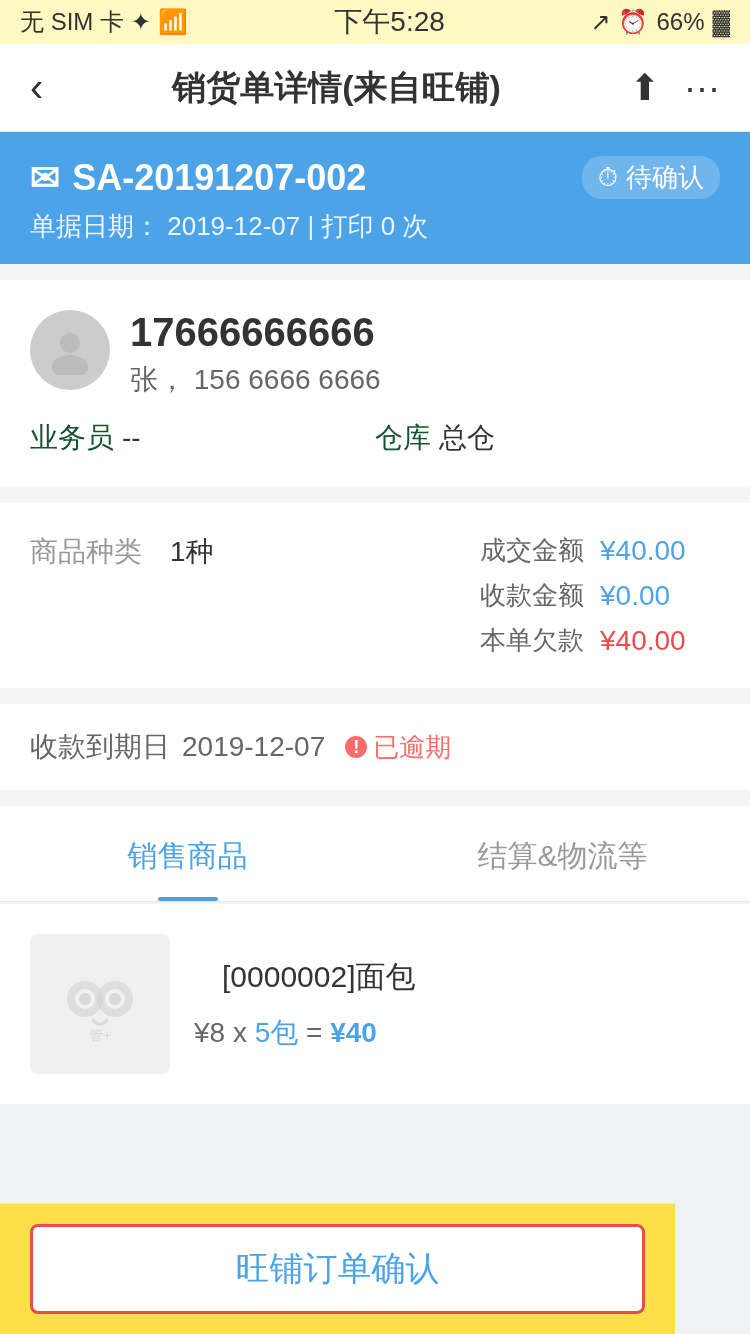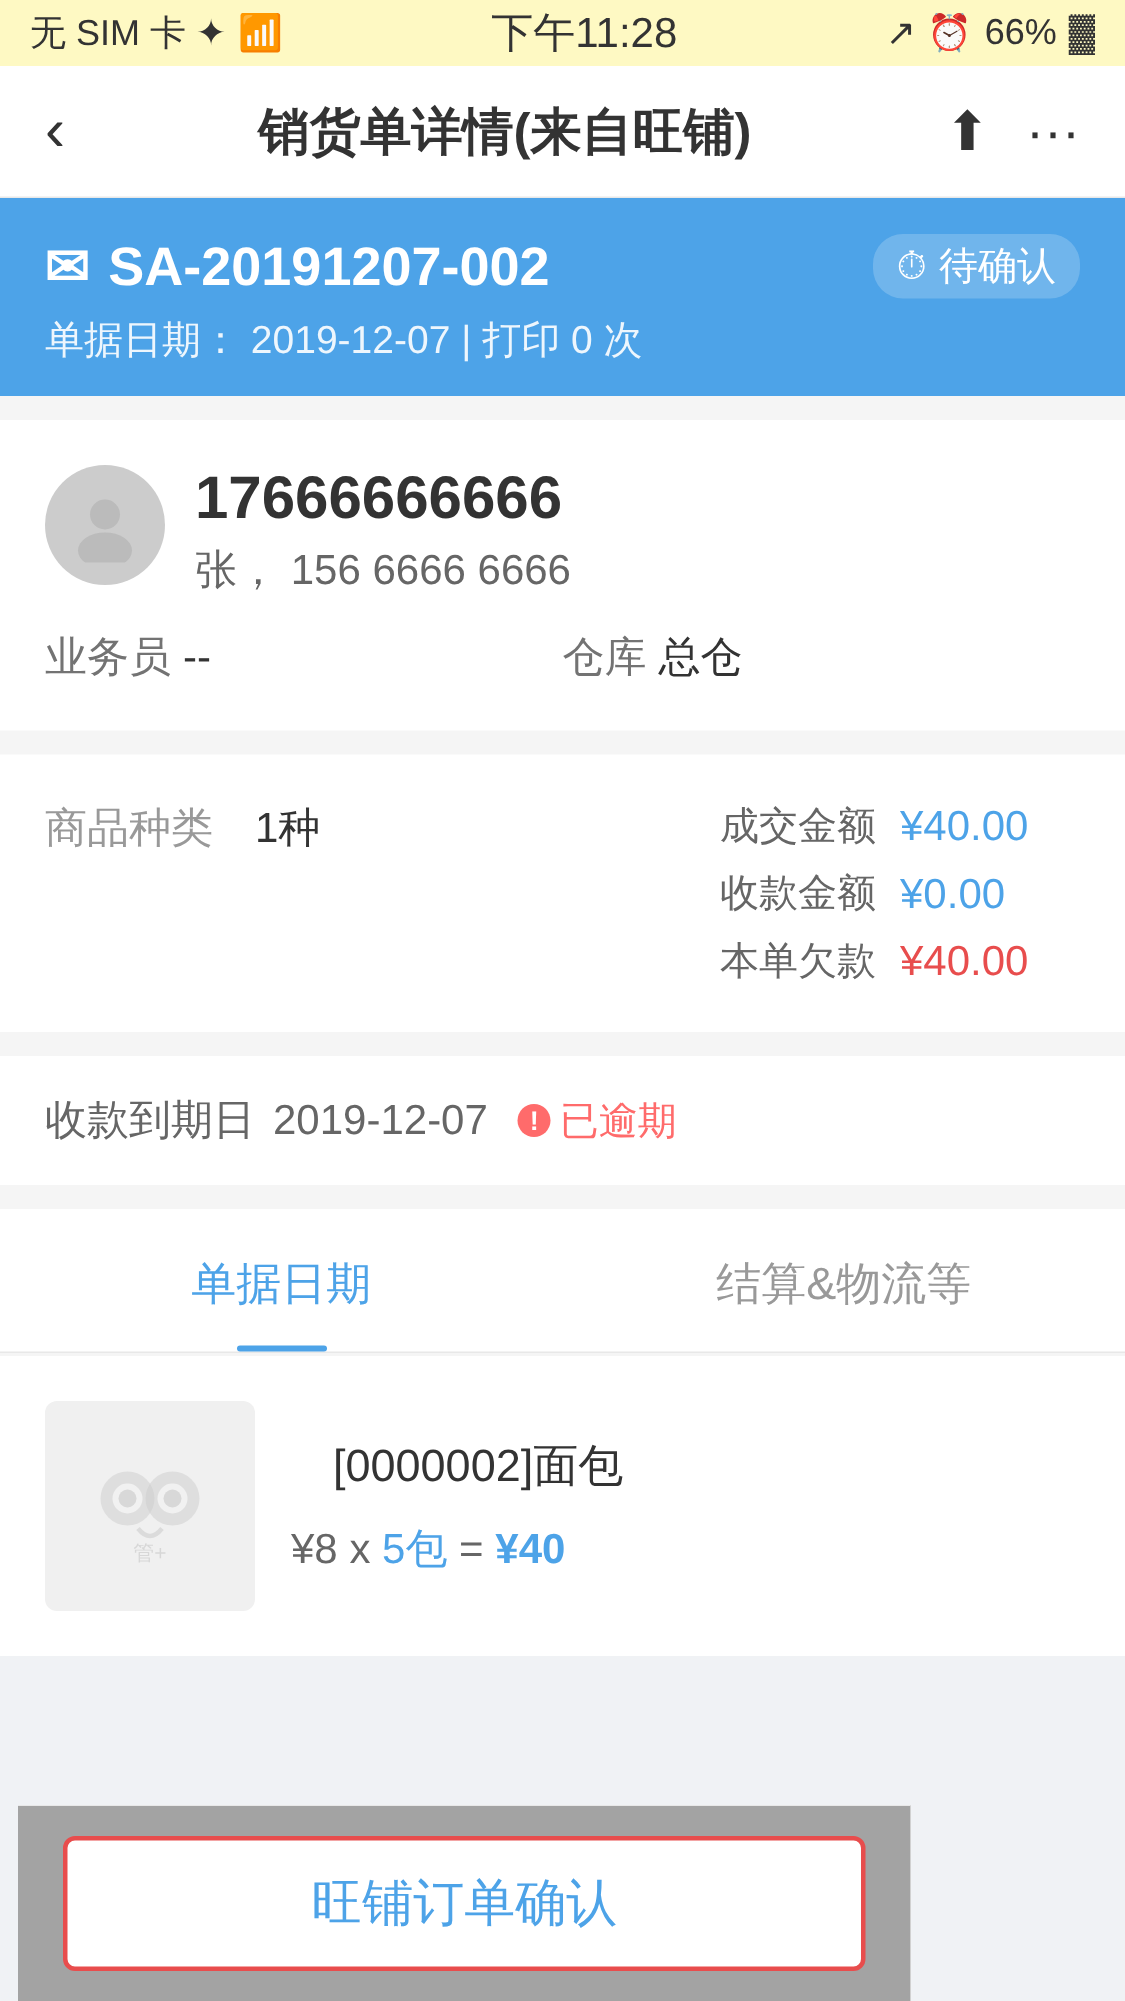--- a/index.html
+++ b/index.html
@@ -146,21 +146,21 @@
       font-size: 28px;
       color: #666;
     }
     .customer-detail-item {
       display: flex;
       align-items: center;
       gap: 8px;
       flex: 1;
     }
     .customer-detail-label {
-      color: #737373;
+      color: #14532d;
     }
     .customer-detail-value {
       color: #333;
     }
 
     
     .stats-card {
       background: #fff;
       padding: 30px;
       margin-top: 16px;
@@ -325,23 +325,23 @@
     .bottom-area {
       flex: 1;
       min-height: 260px;
       background: #f0f2f5;
     }
 
     
     .bottom-button-container {
       position: fixed;
       bottom: 0;
-      left: 12px;
-      width: 595px;
-      background: #a3a3a3;
+      left: 0;
+      width: 675px;
+      background: #fde047;
       padding: 20px 30px;
       border-top: 1px solid #e8e8e8;
     }
     .confirm-button {
       width: 100%;
       height: 90px;
       border: 3px solid #e84d4d;
       background: #fff;
       color: #4da3e8;
       font-size: 34px;
@@ -354,21 +354,21 @@
     }
   </style>
 </head>
 <body>
 
 <div class="status-bar">
   <div class="status-bar-left">
     <span>无 SIM 卡 ✦</span>
     <span>📶</span>
   </div>
-  <div class="status-bar-center">下午11:28</div>
+  <div class="status-bar-center">下午5:28</div>
   <div class="status-bar-right">
     <span>↗</span>
     <span>⏰</span>
     <span>66%</span>
     <span>▓</span>
   </div>
 </div>
 
 <div class="nav-bar">
   <span class="nav-back">‹</span>
@@ -452,21 +452,21 @@
   <span>2019-12-07</span>
   <div class="overdue-badge">
     <div class="overdue-dot">!</div>
     <span>已逾期</span>
   </div>
 </div>
 
 <div class="tabs-container">
   <div class="tabs-row">
     <div class="tab-item active">
-      <span>单据日期</span>
+      <span>销售商品</span>
       <div class="tab-underline"></div>
     </div>
     <div class="tab-item">
       <span>结算&amp;物流等</span>
     </div>
   </div>
 </div>
 
 <div class="product-list">
   <div class="product-item">

